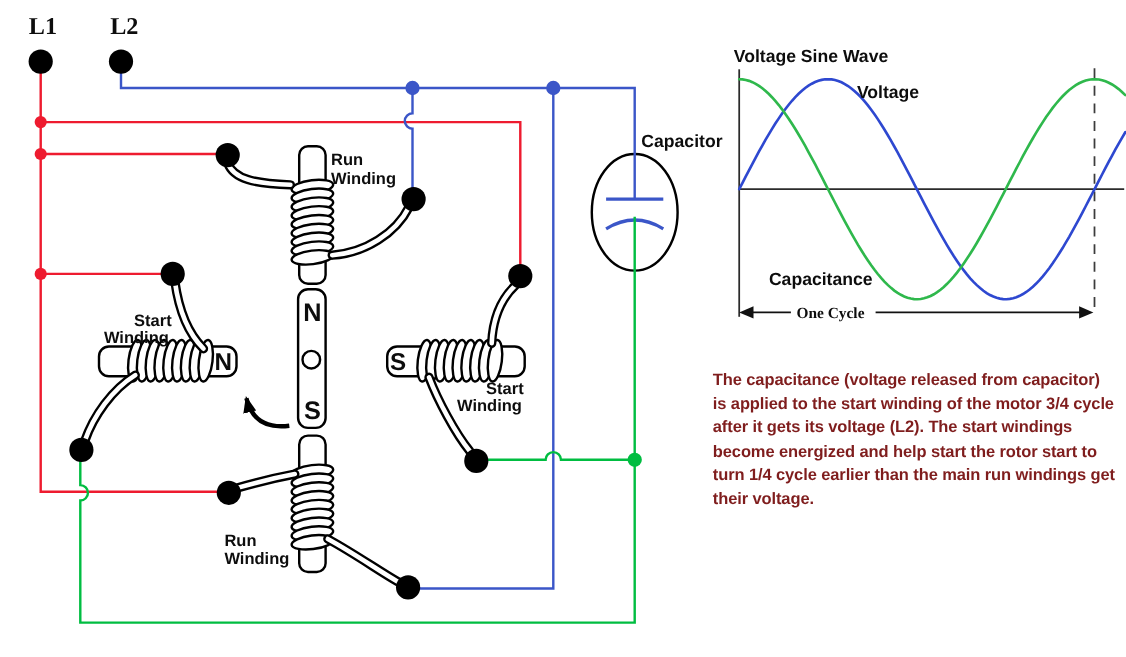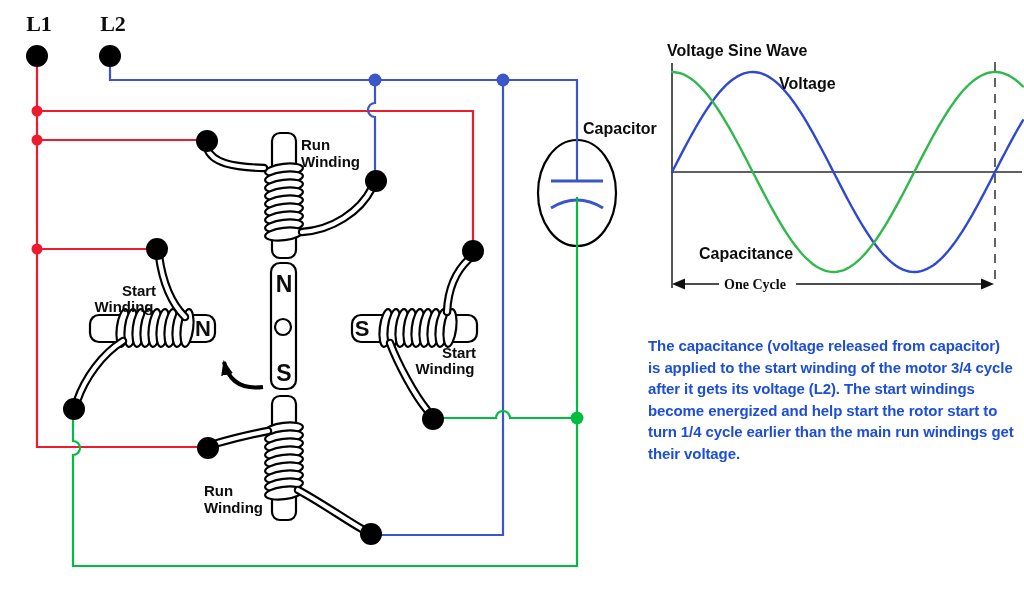--- a/index.html
+++ b/index.html
@@ -18,21 +18,21 @@
   .wave{fill:none;stroke-width:2.4;stroke-linecap:round;}
   text{font-family:"Liberation Sans",sans-serif;font-weight:bold;fill:#0d0d0d;}
   .t-serif{font-family:"Liberation Serif",serif;}
   .lab15{font-size:15px;}
   .lab16{font-size:16px;}
   .supply{font-size:22px;}
   .pole-letter{font-size:22px;}
   .rotor-letter{font-size:23px;}
   .cycle-text{font-size:14px;font-weight:bold;}
   .para{position:absolute;left:648px;top:335px;width:368px;font-size:15px;
-        line-height:21.5px;font-weight:bold;color:#1d4ed8;letter-spacing:-0.1px;}
+        line-height:21.5px;font-weight:bold;color:#7f1d1d;letter-spacing:-0.1px;}
 </style>
 </head>
 <body>
 
 <div class="stage">
   <svg width="1024" height="597" viewBox="0 0 1024 597">
     <defs>
       <marker id="arrowhead" markerWidth="20" markerHeight="16" refX="13" refY="6" orient="auto" markerUnits="userSpaceOnUse">
         <path d="M0,0 L15,6 L0,12 Z" fill="#000"></path>
       </marker>

